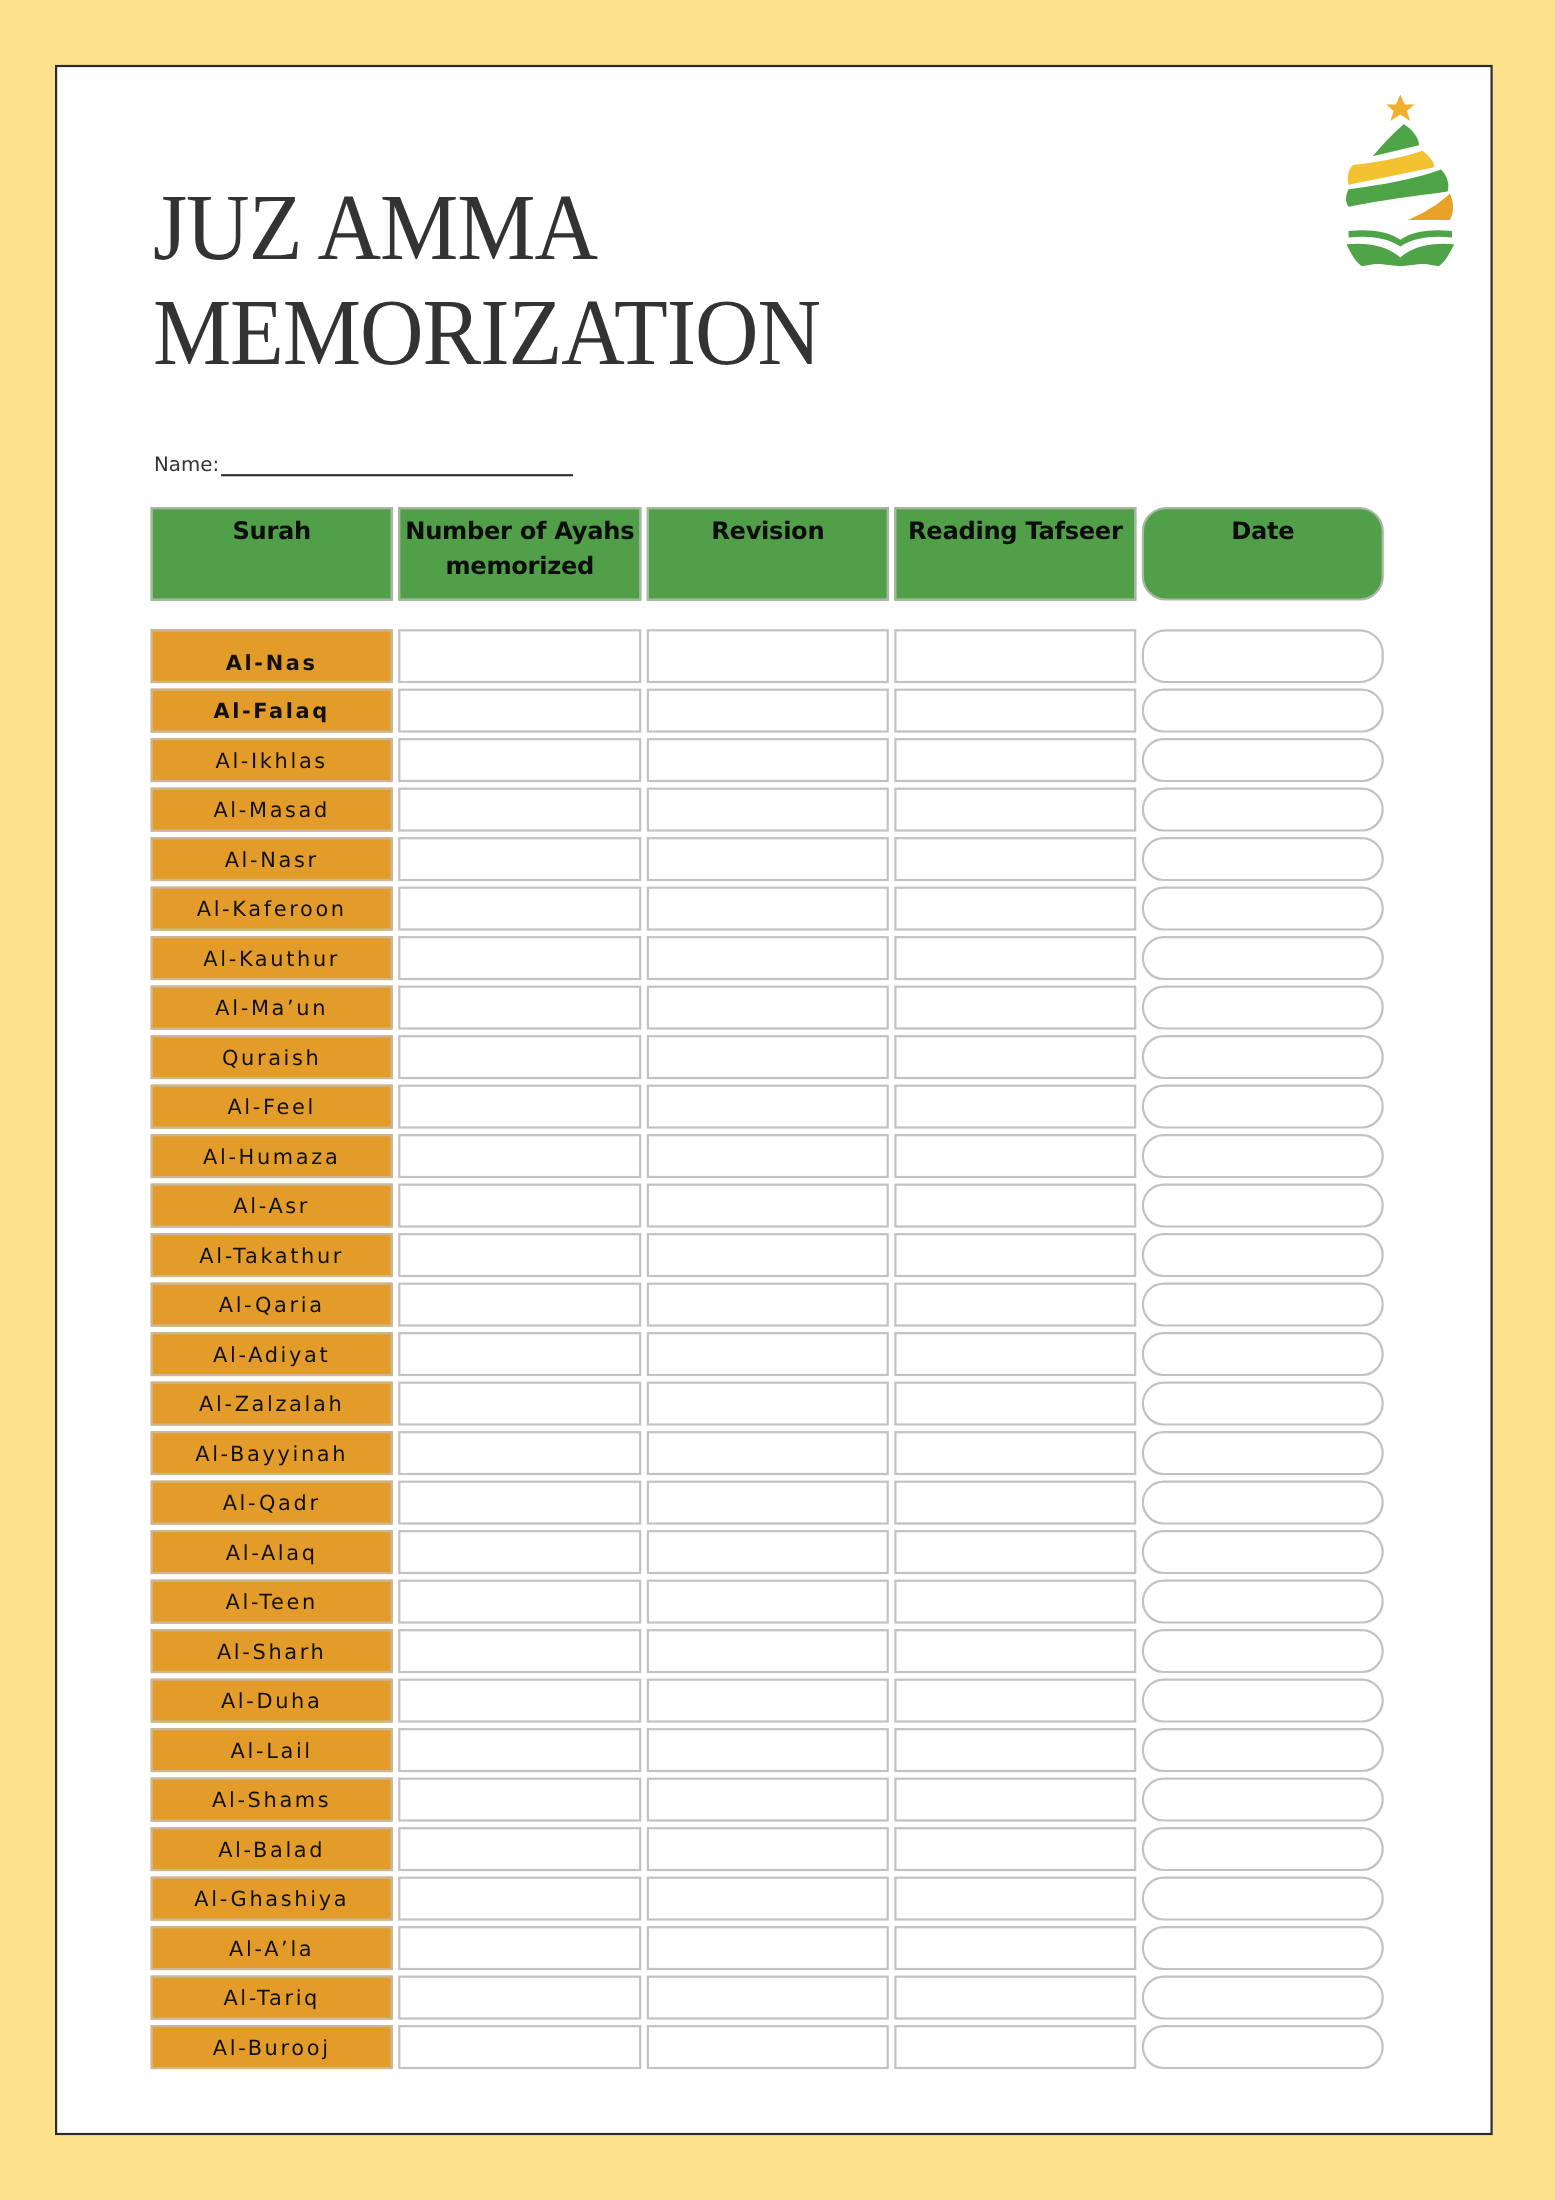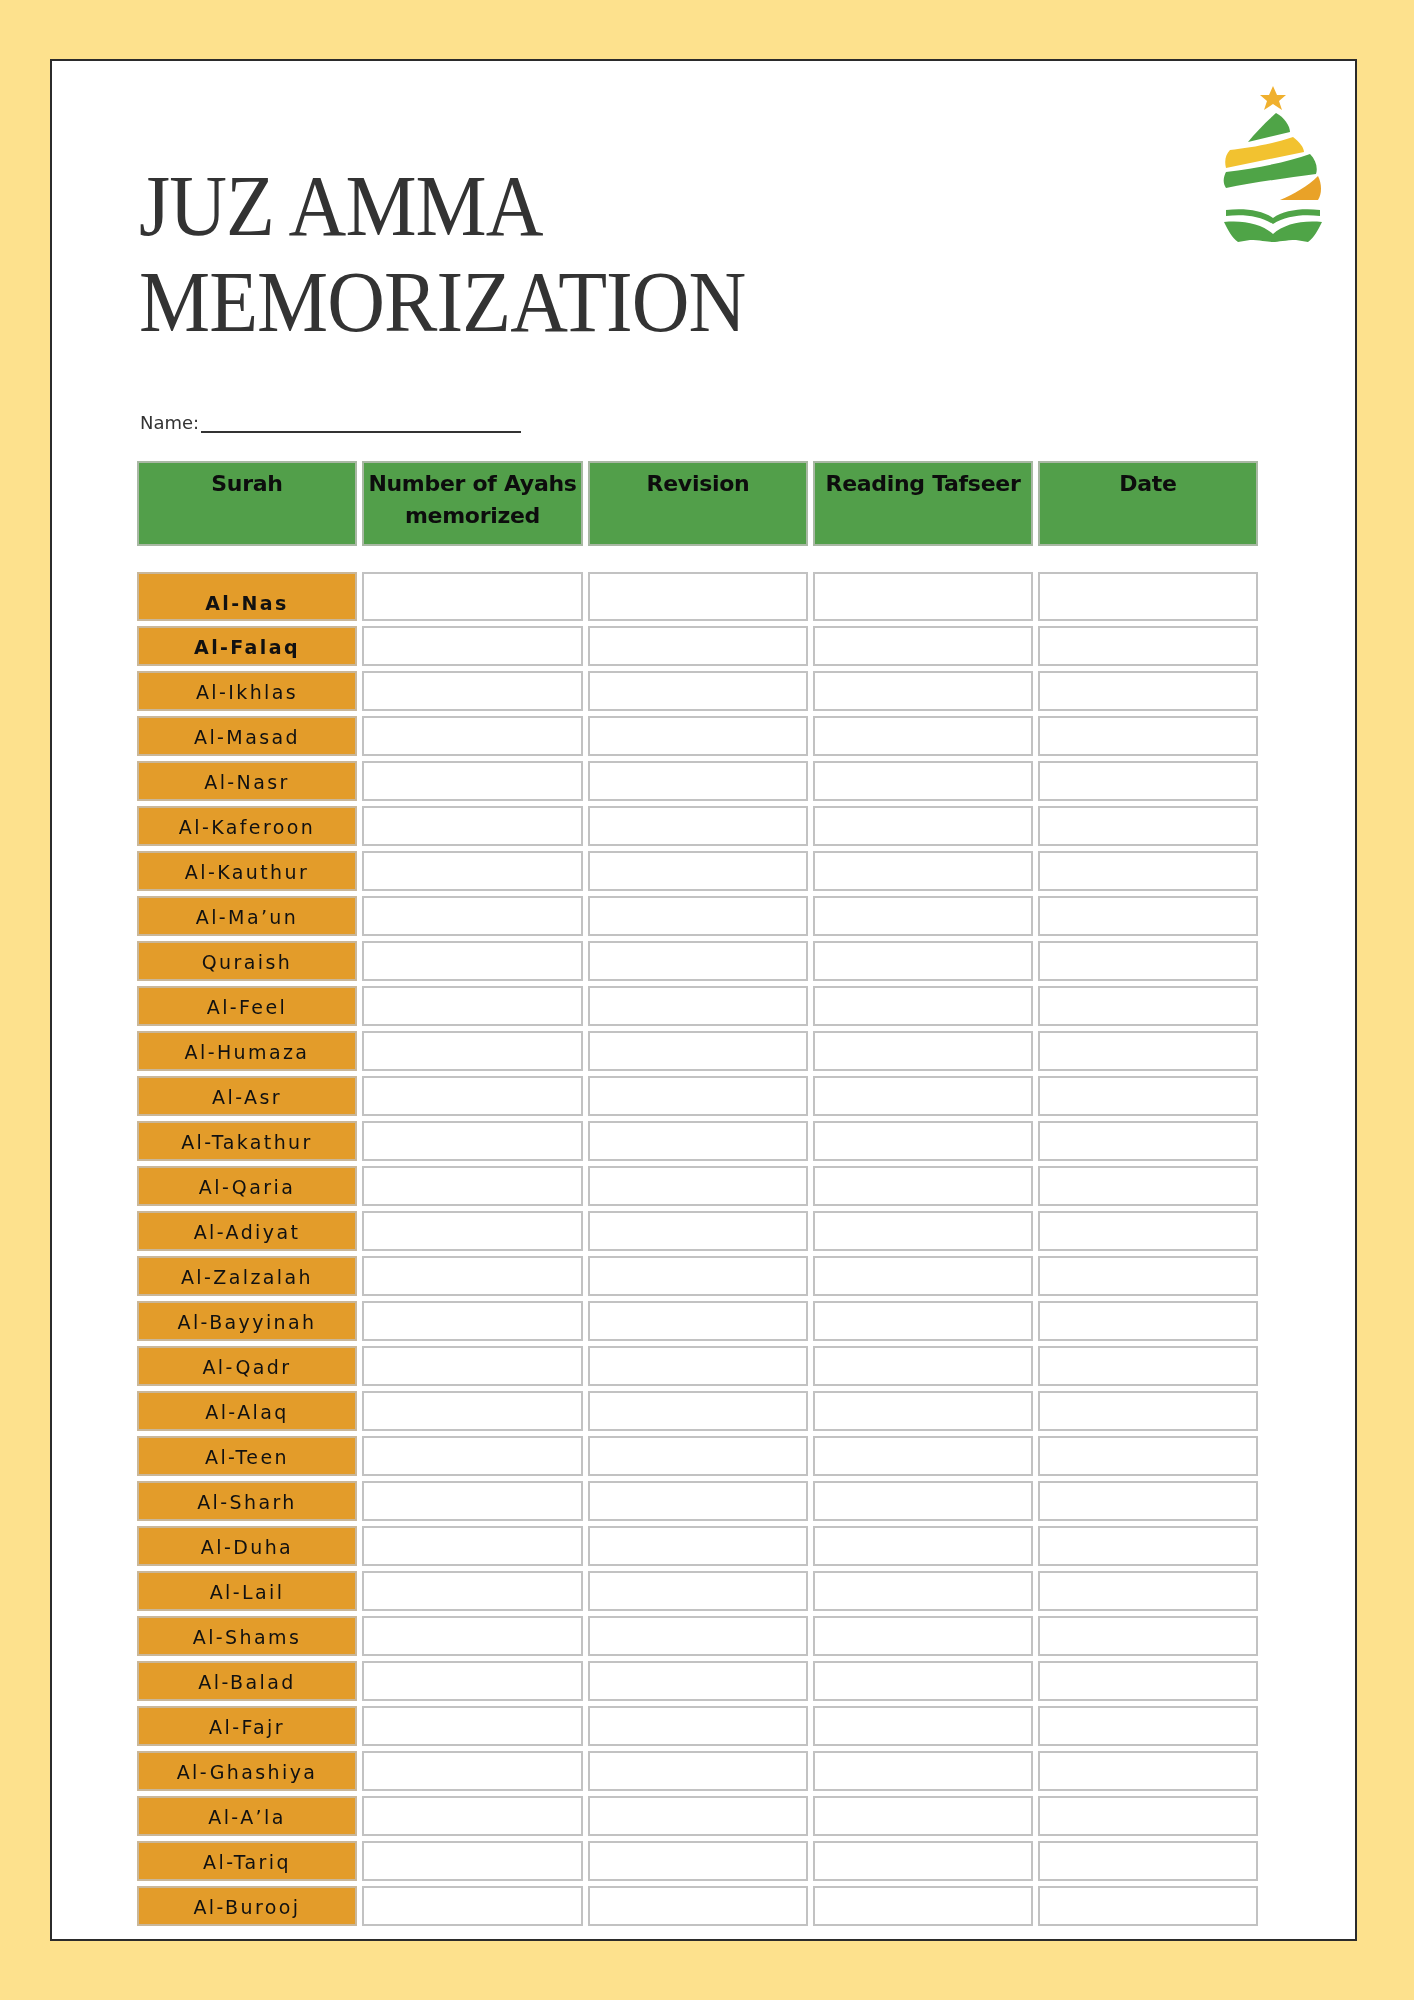--- a/index.html
+++ b/index.html
@@ -61,21 +61,21 @@
     box-sizing: border-box;
     border: 2px solid #c2c2c2;
     margin-right: 5px;
     flex: none;
   }
   .cell:last-child { margin-right: 0; }
   .w0 { width: 220px; }
   .w1 { width: 221px; }
   .w2 { width: 220px; }
   .w3 { width: 220px; }
-  .w4 { width: 220px; }
+  .w4 { width: 220px; border-radius: 22px; }
   .hdr-row .cell {
     height: 85px;
     background: #529F4A;
     border-color: #a9b8a4;
     color: #0d0d0d;
     font-family: "DejaVu Sans", sans-serif;
     font-weight: 700;
     font-size: 22px;
     line-height: 32px;
     text-align: center;
@@ -314,27 +314,20 @@
         <div class="cell blank w4"></div>
       </div>
       <div class="row">
         <div class="cell w0 surah">Al-Balad</div>
         <div class="cell blank w1"></div>
         <div class="cell blank w2"></div>
         <div class="cell blank w3"></div>
         <div class="cell blank w4"></div>
       </div>
       <div class="row">
-        <div class="cell w0 surah">Al-Fajr</div>
-        <div class="cell blank w1"></div>
-        <div class="cell blank w2"></div>
-        <div class="cell blank w3"></div>
-        <div class="cell blank w4"></div>
-      </div>
-      <div class="row">
         <div class="cell w0 surah">Al-Ghashiya</div>
         <div class="cell blank w1"></div>
         <div class="cell blank w2"></div>
         <div class="cell blank w3"></div>
         <div class="cell blank w4"></div>
       </div>
       <div class="row">
         <div class="cell w0 surah">Al-A’la</div>
         <div class="cell blank w1"></div>
         <div class="cell blank w2"></div>

